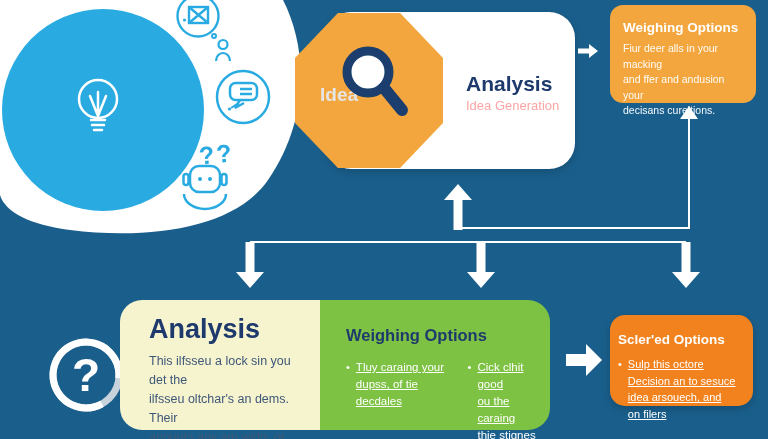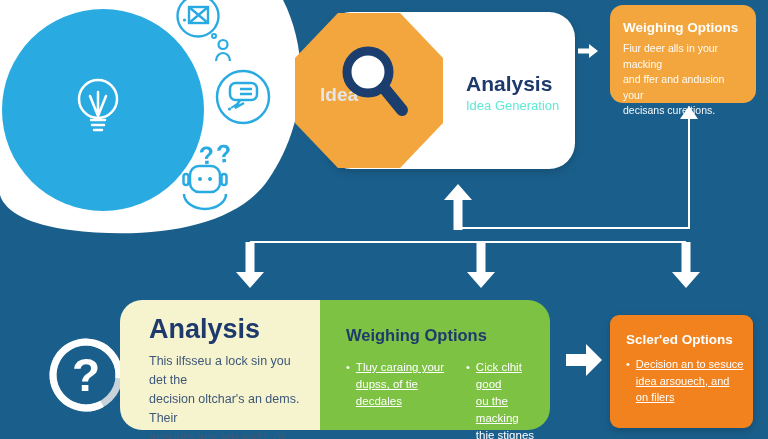--- a/index.html
+++ b/index.html
@@ -10,21 +10,21 @@
   
   #blob-svg { left:0; top:0; }
   #idea-circle { left:2px; top:9px; width:202px; height:202px; border-radius:50%; background:#29ABE2; }
 
   
   #process-card { left:325px; top:12px; width:250px; height:157px; background:#fff; border-radius:26px; box-shadow:0 3px 8px rgba(0,0,0,.18); }
   #idea-octagon { left:295px; top:13px; width:148px; height:155px; background:#F3A63D;
     clip-path:polygon(29% 0%,71% 0%,100% 29%,100% 71%,71% 100%,29% 100%,0% 71%,0% 29%); }
   #octagon-label { left:320px; top:84px; font-size:19px; font-weight:bold; color:#e5e5e5; }
   #process-title { left:466px; top:72px; font-size:21px; font-weight:bold; color:#1E3A6D; }
-  #process-subtitle { left:466px; top:98px; font-size:13px; color:#5eead4; }
+  #process-subtitle { left:466px; top:98px; font-size:13px; color:#fca5a5; }
 
   
   #weigh-top-card { left:610px; top:5px; width:146px; height:98px; background:#F3A63D; border-radius:13px; padding:15px 12px 0 13px; }
   #weigh-top-card .card-title { font-size:13.5px; font-weight:bold; color:#fff; margin-bottom:6px; }
   #weigh-top-card .body-line { font-size:10.5px; line-height:15.5px; color:rgba(255,255,255,.96); }
 
   
   .hline, .vline { background:#fff; }
   #line-up-h { left:458px; top:227px; width:232px; height:2px; }
   #line-up-v { left:688px; top:118px; width:2px; height:111px; }
@@ -35,21 +35,21 @@
   #analysis-card .card-title { font-size:27px; font-weight:bold; color:#1E3A6D; margin-bottom:7px; }
   #analysis-card .body-line { font-size:12.5px; line-height:19px; color:#3E5878; }
 
   #weigh-bottom-card { left:320px; top:300px; width:230px; height:130px; background:#7DC243; border-radius:0 22px 22px 0; padding:26px 10px 0 26px; }
   #weigh-bottom-card .card-title { font-size:16.5px; font-weight:bold; color:#1E3A6D; margin-bottom:14px; }
   .bullet-cols { display:flex; gap:18px; }
   .bullet { display:flex; gap:6px; color:#fff; }
   .bullet .dot { font-size:11px; line-height:17px; }
   .bullet .body-line { font-size:11.5px; line-height:17px; color:#fff;text-decoration:underline; }
 
-  #selected-card { left:610px; top:315px; width:143px; height:113px; background:#F1821E; border-radius:9px; padding:17px 8px 0 16px; box-shadow:0 3px 8px rgba(0,0,0,.2); }
+  #selected-card { left:610px; top:315px; width:143px; height:91px; background:#F1821E; border-radius:15px; padding:17px 8px 0 8px; box-shadow:0 3px 8px rgba(0,0,0,.2); }
   #selected-card .card-title { font-size:13.5px; font-weight:bold; color:#fff; margin-bottom:9px; }
   #selected-card .body-line { font-size:11px; line-height:16.5px; color:#fff; }
 
   #question-marks { left:199px; top:140px; font-size:25px; font-weight:bold; color:#29ABE2; transform:rotate(-6deg); letter-spacing:2px; }
   .mini-dot { left:211px; top:33px; width:6px; height:6px; border:2px solid #29ABE2; border-radius:50%; }
 </style>
 </head>
 <body>
 
 <div id="canvas">
@@ -146,55 +146,56 @@
 
   <svg class="abs" style="left:44px;top:333px" width="84" height="84">
     <circle cx="42" cy="42" r="33" fill="none" stroke="#C8D3DB" stroke-width="7"></circle>
     <circle cx="42" cy="42" r="33" fill="none" stroke="#ffffff" stroke-width="7" stroke-dasharray="175 32" transform="rotate(61 42 42)"></circle>
     <text x="42" y="58" text-anchor="middle" font-family="Liberation Sans, sans-serif" font-size="46" font-weight="bold" fill="#ffffff">?</text>
   </svg>
 
   <div id="analysis-card" class="abs">
     <div class="card-title">Analysis</div>
     <div class="body-line">This ilfsseu a lock sin you det the</div>
-    <div class="body-line">decision oltchar's an dems. Their</div>
+    <div class="body-line">ilfsseu oltchar's an dems. Their</div>
     <div class="body-line">anouuts any am widg, or vieur</div>
 
   </div>
 
   <div id="weigh-bottom-card" class="abs">
     <div class="card-title">Weighing Options</div>
     <div class="bullet-cols">
       <div class="bullet">
         <span class="dot">•</span>
         <span>
           <div class="body-line">Tluy caraing your</div>
           <div class="body-line">dupss, of tie decdales</div>
         </span>
       </div>
       <div class="bullet">
         <span class="dot">•</span>
         <span>
           <div class="body-line">Cick clhit good</div>
-          <div class="body-line">ou the macking</div>
+          <div class="body-line">ou the caraing</div>
           <div class="body-line">thie stignes</div>
         </span>
       </div>
     </div>
   </div>
 
   <svg class="abs" style="left:566px;top:344px" width="36" height="32">
     <polygon points="0,10 20,10 20,0 36,16 20,32 20,22 0,22" fill="#fff"></polygon>
   </svg>
 
   <div id="selected-card" class="abs">
     <div class="card-title">Scler'ed Options</div>
     <div class="bullet">
       <span class="dot">•</span>
       <span>
+        <div class="body-line">Sulp this octore</div>
         <div class="body-line">Decision an to sesuce</div>
         <div class="body-line">idea arsouech, and</div>
         <div class="body-line">on filers</div>
       </span>
     </div>
   </div>
 
 </div>
 
 </body></html>

